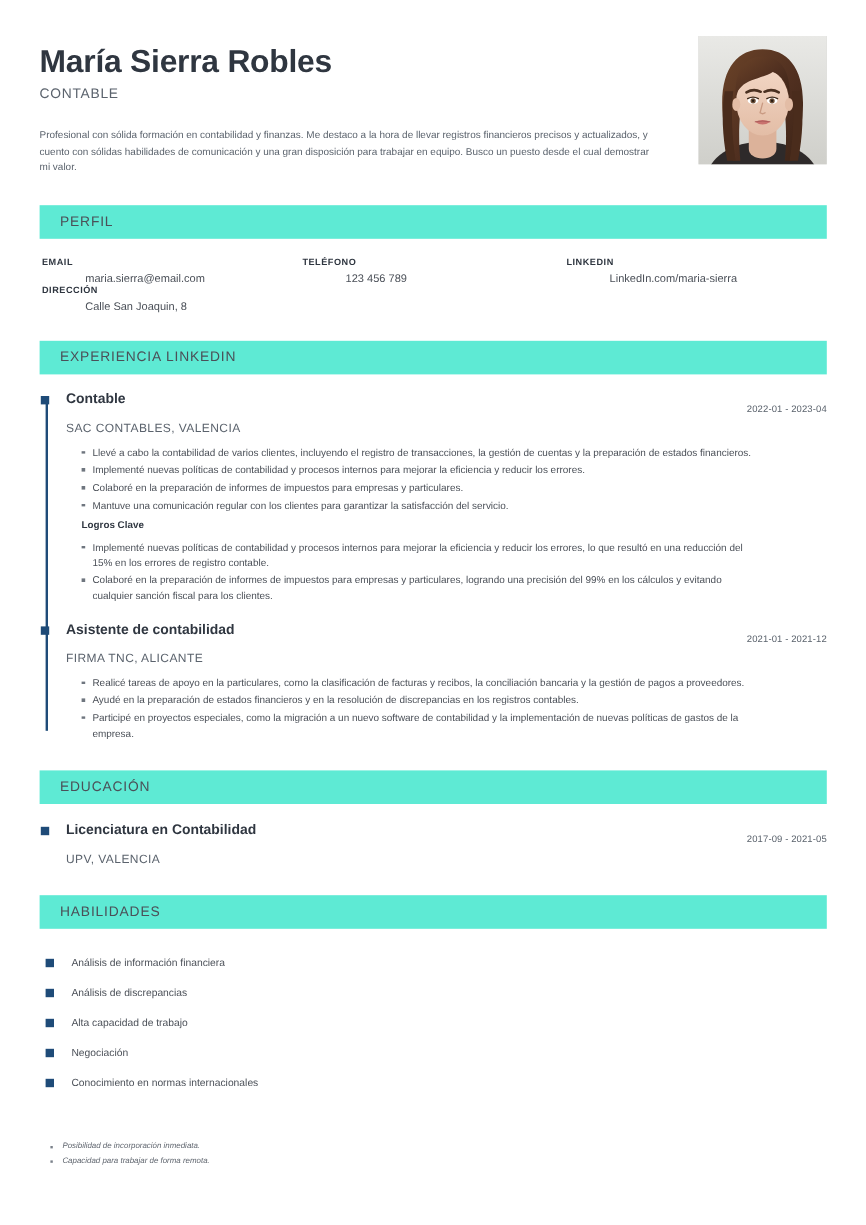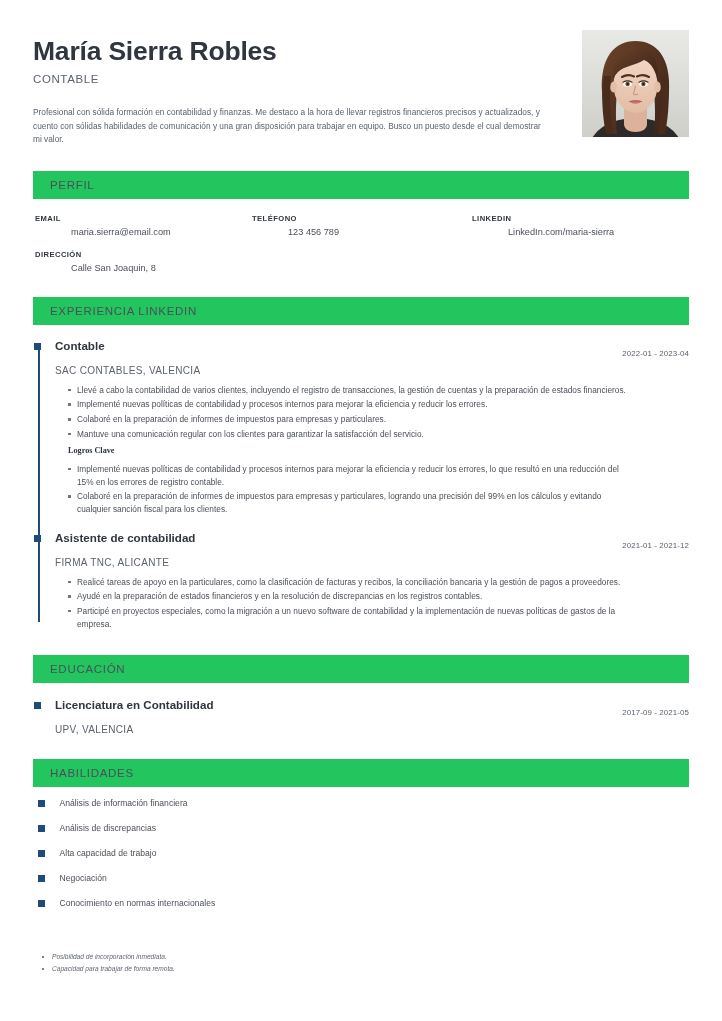--- a/index.html
+++ b/index.html
@@ -67,39 +67,38 @@
     overflow: hidden;
     flex-shrink: 0;
     background: #d8d8d4;
     position: relative;
   }
 
   .photo-svg { display: block; width: 107px; height: 107px; }
 
   
   .section-band {
-    background: #22c55e;
+    background: #5eead4;
     height: 28px;
     display: flex;
     align-items: center;
     padding-left: 17px;
     margin-top: 24px;
   }
 
   .section-band .band-title {
     font-size: 11.5px;
     color: #4b5058;
     letter-spacing: 0.7px;
   }
 
   
   .contact-grid {
     display: grid;
     grid-template-columns: 217px 220px 1fr;
-    row-gap: 13px;
     margin-top: 15px;
     padding-left: 2px;
   }
 
   .contact-label {
     font-size: 7.6px;
     font-weight: bold;
     color: #2f3640;
     letter-spacing: 0.45px;
     margin-bottom: 4px;
@@ -189,39 +188,38 @@
     height: 2.6px;
     background: #6f767f;
   }
 
   .sub-heading {
     font-size: 8.2px;
     font-weight: bold;
     color: #2f3640;
     margin-top: 5px;
     padding-left: 13px;
-    font-family: Liberation Serif, serif;
   }
 
   
   .edu-list { margin-top: 15px; padding-left: 22px; position: relative; }
 
   .edu-entry { position: relative; }
 
   .edu-marker {
     position: absolute;
     left: -21px;
     top: 4px;
     width: 7px;
     height: 7px;
     background: #1f4b78;
   }
 
   
-  .skills-list { margin-top: 4px; padding-left: 5px; }
+  .skills-list { margin-top: 16px; padding-left: 5px; }
 
   .skill-item {
     display: flex;
     align-items: center;
     height: 25px;
   }
 
   .skill-marker {
     width: 6.5px;
     height: 6.5px;

